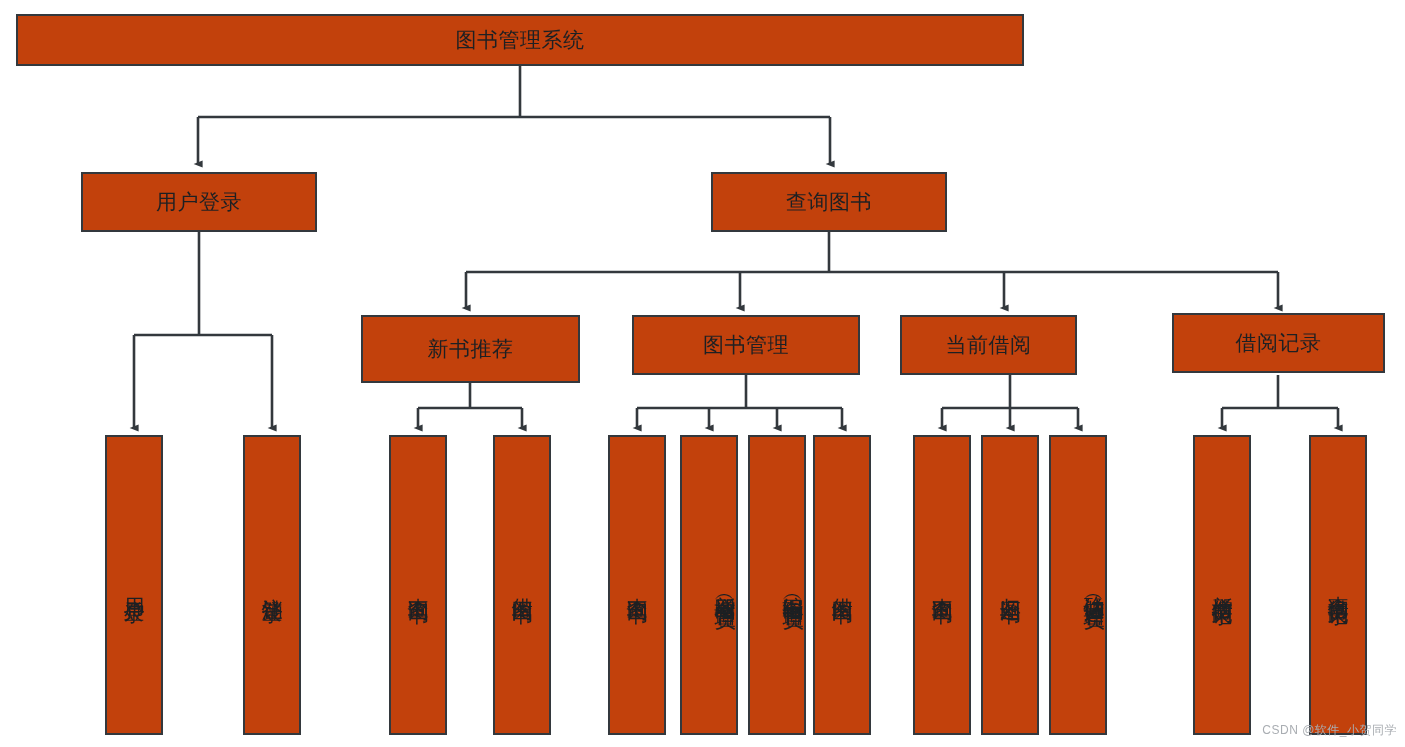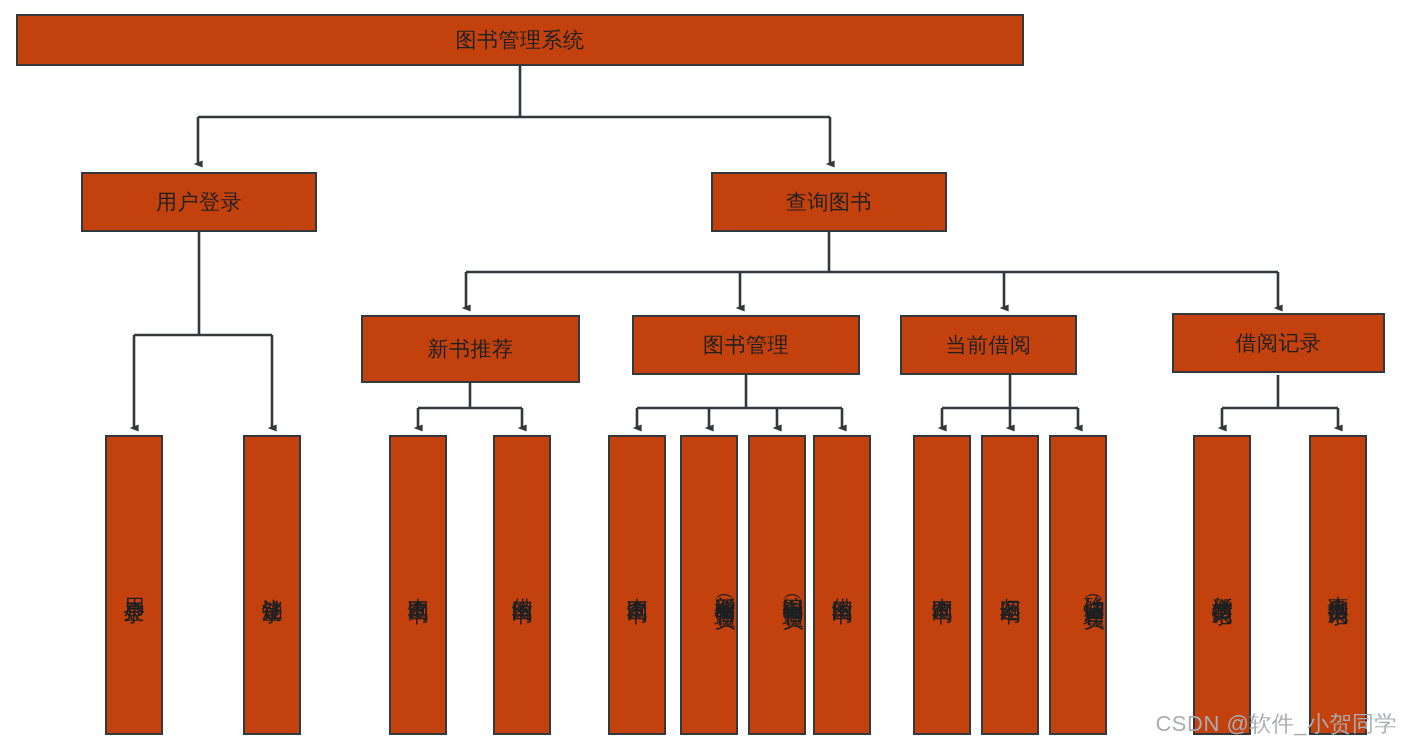--- a/index.html
+++ b/index.html
@@ -60,21 +60,21 @@
     align-items: flex-start;
   }
   .node.vert.mid {
     align-items: center;
     padding-top: 0;
   }
   #watermark {
     position: absolute;
     right: 8px;
     bottom: 8px;
-    font-size: 22px;
+    font-size: 12px;
     color: #a9adb2;
     letter-spacing: 0.5px;
     white-space: nowrap;
   }
 </style>
 </head>
 <body>
 
 <div id="canvas">
 

